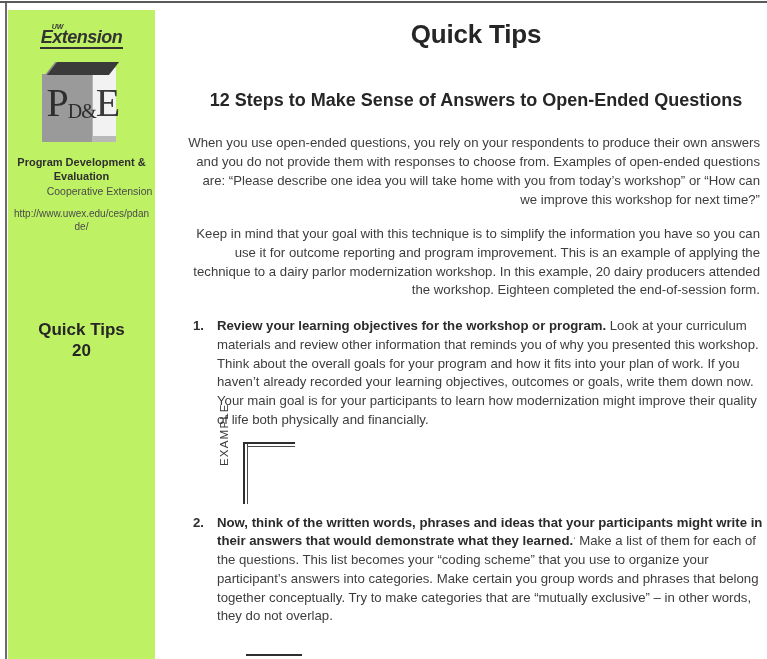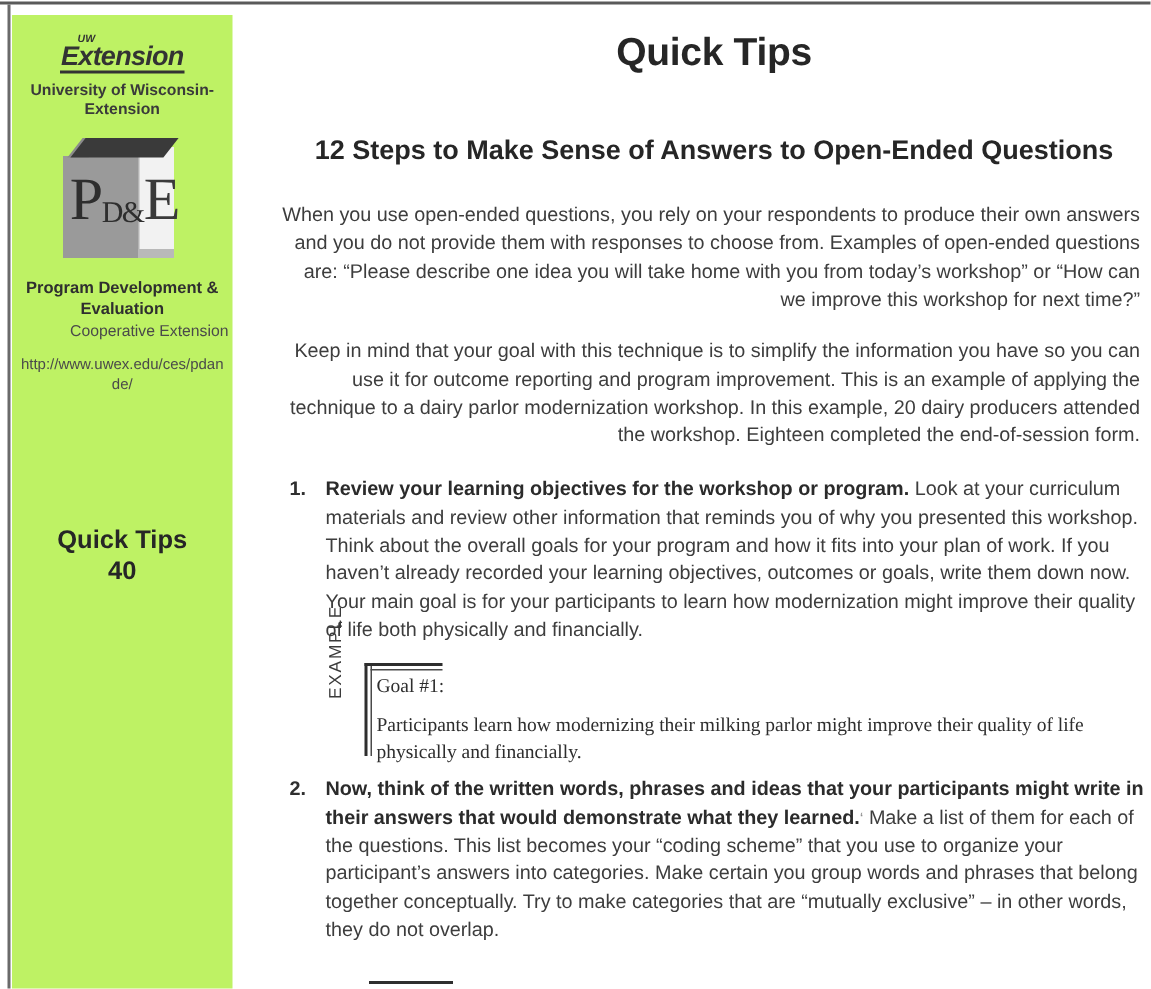--- a/index.html
+++ b/index.html
@@ -342,42 +342,41 @@
 <div class="page-top-rule"></div>
 <div class="page-left-rule"></div>
 
 <aside class="sidebar">
 
   <div class="uwex-logo">
     <span class="uwex-wordmark">
       <span class="uw-sup">UW</span>
       <span>Extension</span>
     </span>
-    <div class="uwex-sub">University of Wisconsin-Extension</div>
   </div>
 
   <div class="pde-cube-wrap">
     <div class="pde-cube">
       <div class="cube-shadow"></div>
       <div class="cube-left"></div>
       <div class="cube-right"></div>
       <div class="cube-right-edge"></div>
       <div class="cube-top2"></div>
       <div class="cube-top"></div>
       <div class="cube-text">P<span class="amp">D</span><span class="amp">&amp;</span><span class="e-char">E</span></div>
     </div>
   </div>
 
   <div class="sb-title">Program Development &amp; Evaluation</div>
   <div class="sb-subtitle">Cooperative Extension</div>
   <div class="sb-url">http://www.uwex.edu/ces/pdande/</div>
 
   <div class="sb-qt">
     <div>Quick Tips</div>
-    <div>40</div>
+    <div>20</div>
   </div>
 
 </aside>
 
 <main class="main">
 
   <h1 class="doc-title">Quick Tips</h1>
 
   <h2 class="doc-subtitle">12 Steps to Make Sense of Answers to Open-Ended Questions</h2>
 
@@ -390,24 +389,20 @@
     <li class="step">
       <span class="num">1.</span><span class="lead">Review your learning objectives for the workshop or program.</span><span> Look at your curriculum materials and review other information that reminds you of why you presented this workshop. Think about the overall goals for your program and how it fits into your plan of work. If you haven’t already recorded your learning objectives, outcomes or goals, write them down now. Your main goal is for your participants to learn how modernization might improve their quality of life both physically and financially.</span>
     </li>
 
     <li class="example-box">
       <div class="ex-vline-thick"></div>
       <div class="ex-vline-thin"></div>
       <div class="ex-hline-thick"></div>
       <div class="ex-hline-thin"></div>
       <div class="ex-label">EXAMPLE</div>
-      <div class="ex-text">
-        <p class="ex-goal">Goal #1:</p>
-        <p class="ex-body">Participants learn how modernizing their milking parlor might improve their quality of life physically and financially.</p>
-      </div>
     </li>
 
     <li class="step">
       <span class="num">2.</span><span class="lead">Now, think of the written words, phrases and ideas that your participants might write in their answers that would demonstrate what they learned.</span><span class="scan-artifact">‘</span><span> Make a list of them for each of the questions. This list becomes your “coding scheme” that you use to organize your participant’s answers into categories. Make certain you group words and phrases that belong together conceptually. Try to make categories that are “mutually exclusive” – in other words, they do not overlap.</span>
     </li>
 
   </ol>
 
   <div class="next-example-stub"></div>
 

